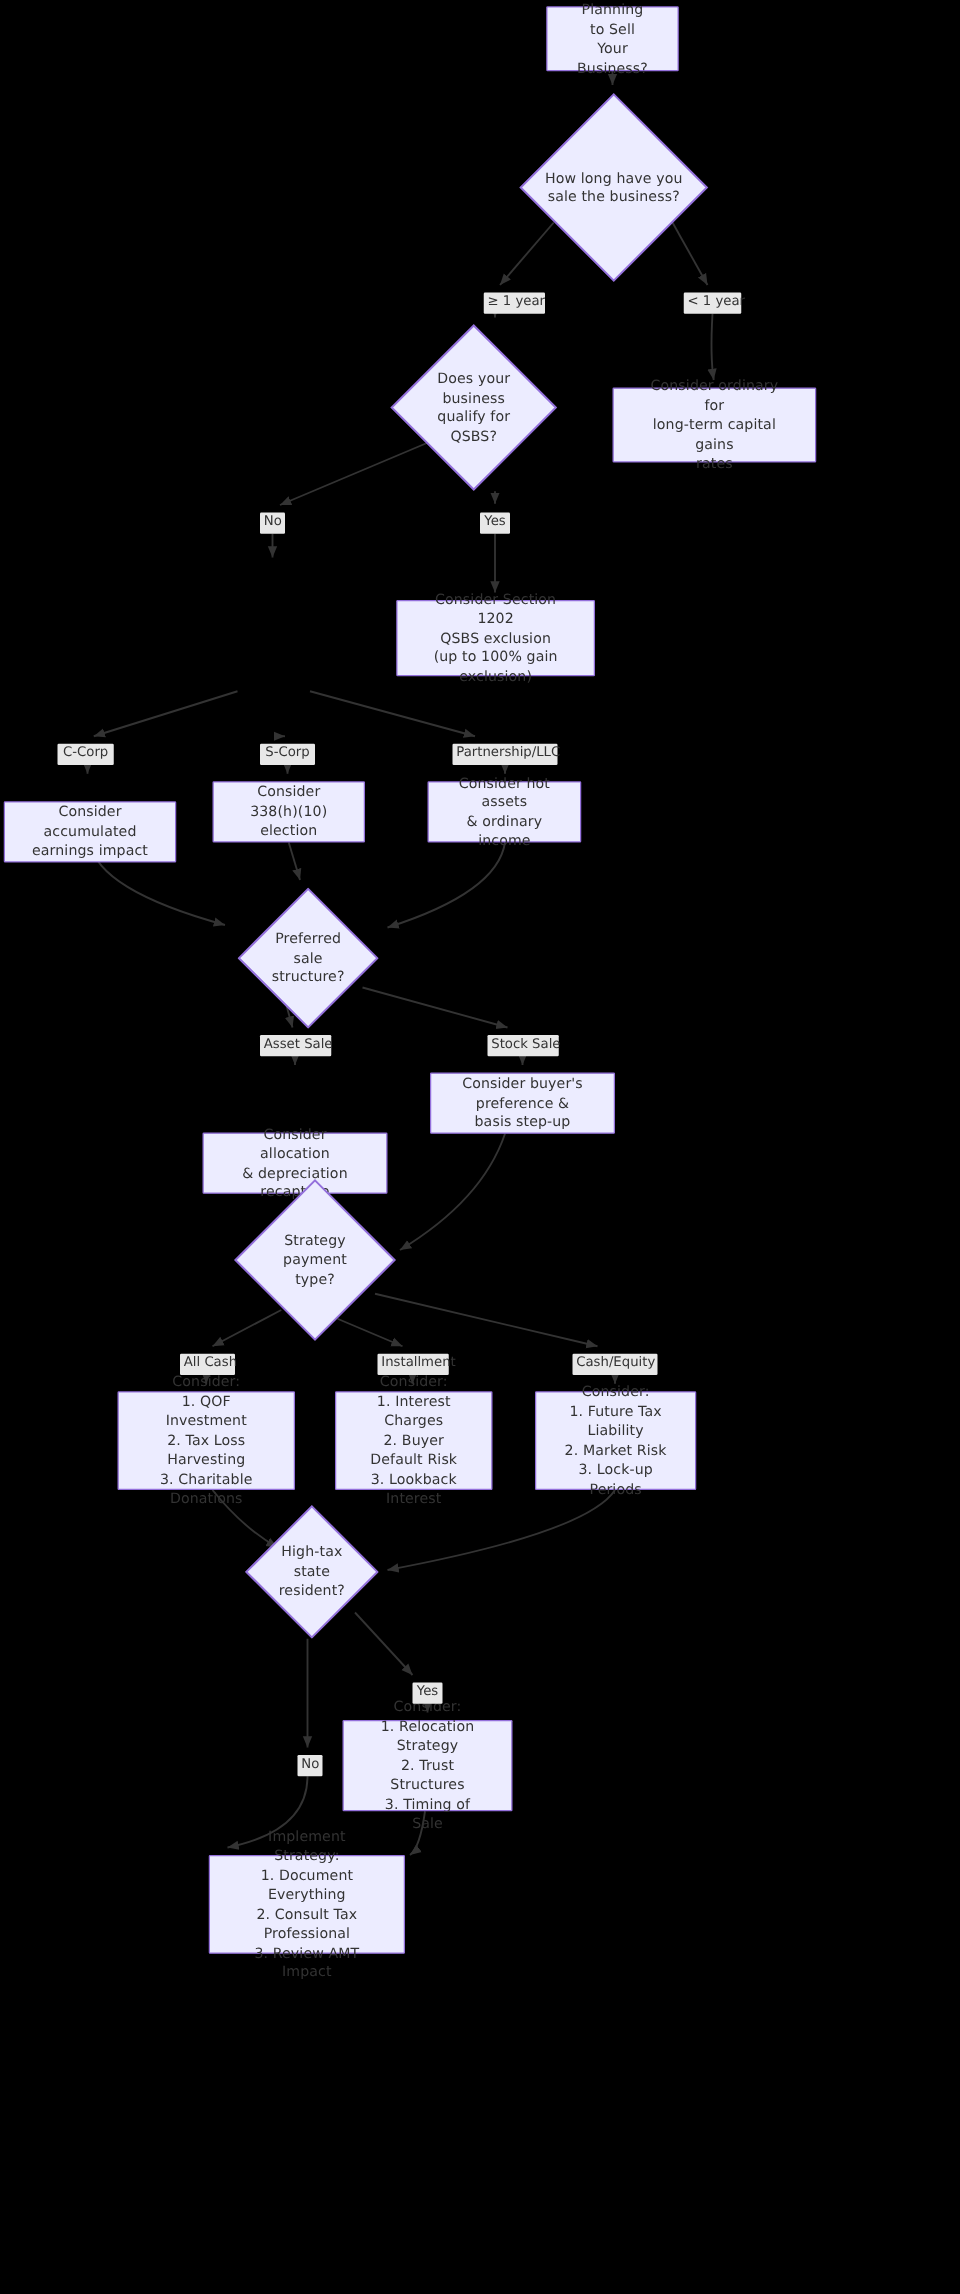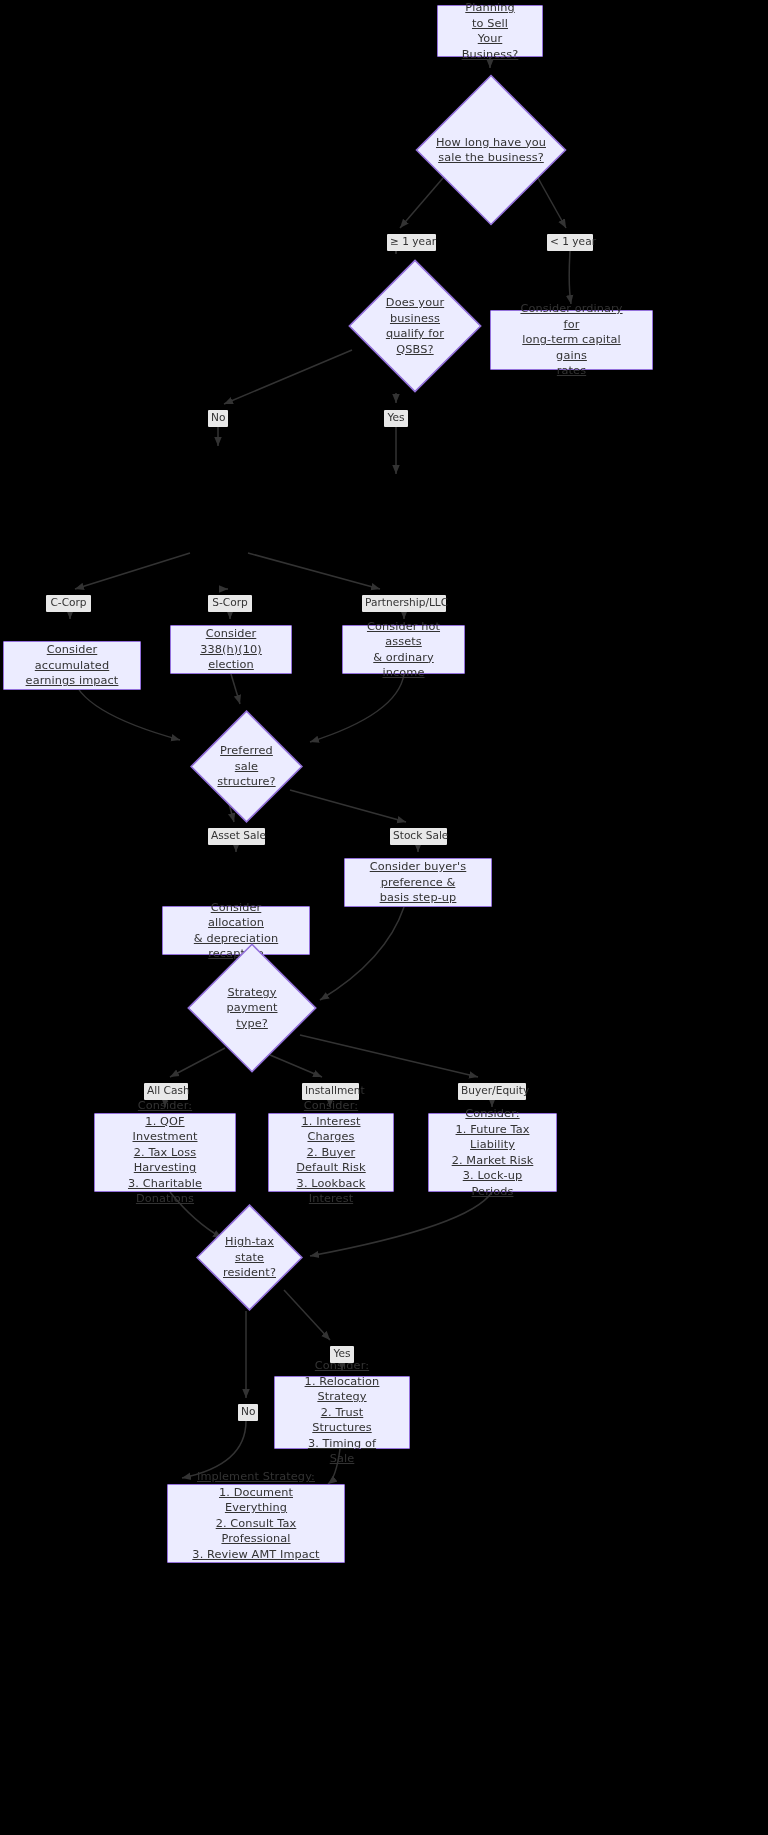--- a/index.html
+++ b/index.html
@@ -40,21 +40,20 @@
     letter-spacing: 0.1px;
   }
   .node.rect {
     background: #ececff;
     border: 1.4px solid #9370db;
     border-radius: 1px;
   }
   .node .label {
     padding: 0 21px;
     white-space: pre-line;
-    text-decoration: underline;
   }
   .node.diamond {
     background: transparent;
     border: none;
   }
   .node.diamond .dshape {
     position: absolute;
     left: 0; top: 0;
     width: 100%;
     height: 100%;
@@ -156,26 +155,31 @@
         <polygon points="50,1 99,50 50,99 1,50" fill="#ececff" stroke="#9370db" stroke-width="1.6" vector-effect="non-scaling-stroke"></polygon>
       </svg>
       <div class="label">How long have you
 sale the business?</div>
     </div>
     <div class="node rect" style="left: 490px; top: 310px; width: 163px; height: 60px;">
       <div class="label">Consider ordinary for
 long-term capital gains
 rates</div>
     </div>
-    <div class="node diamond" style="left: 348px; top: 259px; width: 134px; height: 134px;">
+    <div class="node diamond" style="left: 312px; top: 259px; width: 134px; height: 134px;">
       <svg class="dshape" viewBox="0 0 100 100" preserveAspectRatio="none">
         <polygon points="50,1 99,50 50,99 1,50" fill="#ececff" stroke="#9370db" stroke-width="1.6" vector-effect="non-scaling-stroke"></polygon>
       </svg>
       <div class="label">Does your business
 qualify for QSBS?</div>
+    </div>
+    <div class="node rect" style="left: 317px; top: 480px; width: 159px; height: 61px;">
+      <div class="label">Consider Section 1202
+QSBS exclusion
+(up to 100% gain exclusion)</div>
     </div>
     <div class="node rect" style="left: 3px; top: 641px; width: 138px; height: 49px;">
       <div class="label">Consider accumulated
 earnings impact</div>
     </div>
     <div class="node rect" style="left: 170px; top: 625px; width: 122px; height: 49px; align-items: center;">
       <div class="label">Consider 338(h)(10)
 election</div>
     </div>
     <div class="node rect" style="left: 342px; top: 625px; width: 123px; height: 49px;">
@@ -228,33 +232,33 @@
       </svg>
       <div class="label">High-tax state
 resident?</div>
     </div>
     <div class="node rect" style="left: 274px; top: 1376px; width: 136px; height: 73px;">
       <div class="label">Consider:
 1. Relocation Strategy
 2. Trust Structures
 3. Timing of Sale</div>
     </div>
-    <div class="node rect" style="left: 167px; top: 1484px; width: 178px; height: 79px; align-items: flex-end;">
+    <div class="node rect" style="left: 167px; top: 1484px; width: 157px; height: 79px;">
       <div class="label">Implement Strategy:
 1. Document Everything
 2. Consult Tax Professional
 3. Review AMT Impact</div>
     </div>
     <div class="edge-label" style="left: 387px; top: 234px; width: 49px; height: 17px;">≥ 1 year</div>
     <div class="edge-label" style="left: 547px; top: 234px; width: 46px; height: 17px;">&lt; 1 year</div>
     <div class="edge-label" style="left: 208px; top: 410px; width: 20px; height: 17px;">No</div>
     <div class="edge-label" style="left: 384px; top: 410px; width: 24px; height: 17px;">Yes</div>
     <div class="edge-label" style="left: 46px; top: 595px; width: 45px; height: 17px;">C-Corp</div>
     <div class="edge-label" style="left: 208px; top: 595px; width: 44px; height: 17px;">S-Corp</div>
     <div class="edge-label" style="left: 362px; top: 595px; width: 84px; height: 17px;">Partnership/LLC</div>
     <div class="edge-label" style="left: 208px; top: 828px; width: 57px; height: 17px;">Asset Sale</div>
     <div class="edge-label" style="left: 390px; top: 828px; width: 57px; height: 17px;">Stock Sale</div>
     <div class="edge-label" style="left: 144px; top: 1083px; width: 44px; height: 17px;">All Cash</div>
     <div class="edge-label" style="left: 302px; top: 1083px; width: 57px; height: 17px;">Installment</div>
-    <div class="edge-label" style="left: 458px; top: 1083px; width: 68px; height: 17px;">Buyer/Equity</div>
+    <div class="edge-label" style="left: 458px; top: 1083px; width: 68px; height: 17px;">Cash/Equity</div>
     <div class="edge-label" style="left: 330px; top: 1346px; width: 24px; height: 17px;">Yes</div>
     <div class="edge-label" style="left: 238px; top: 1404px; width: 20px; height: 17px;">No</div>
   </div>
 
 </body></html>

